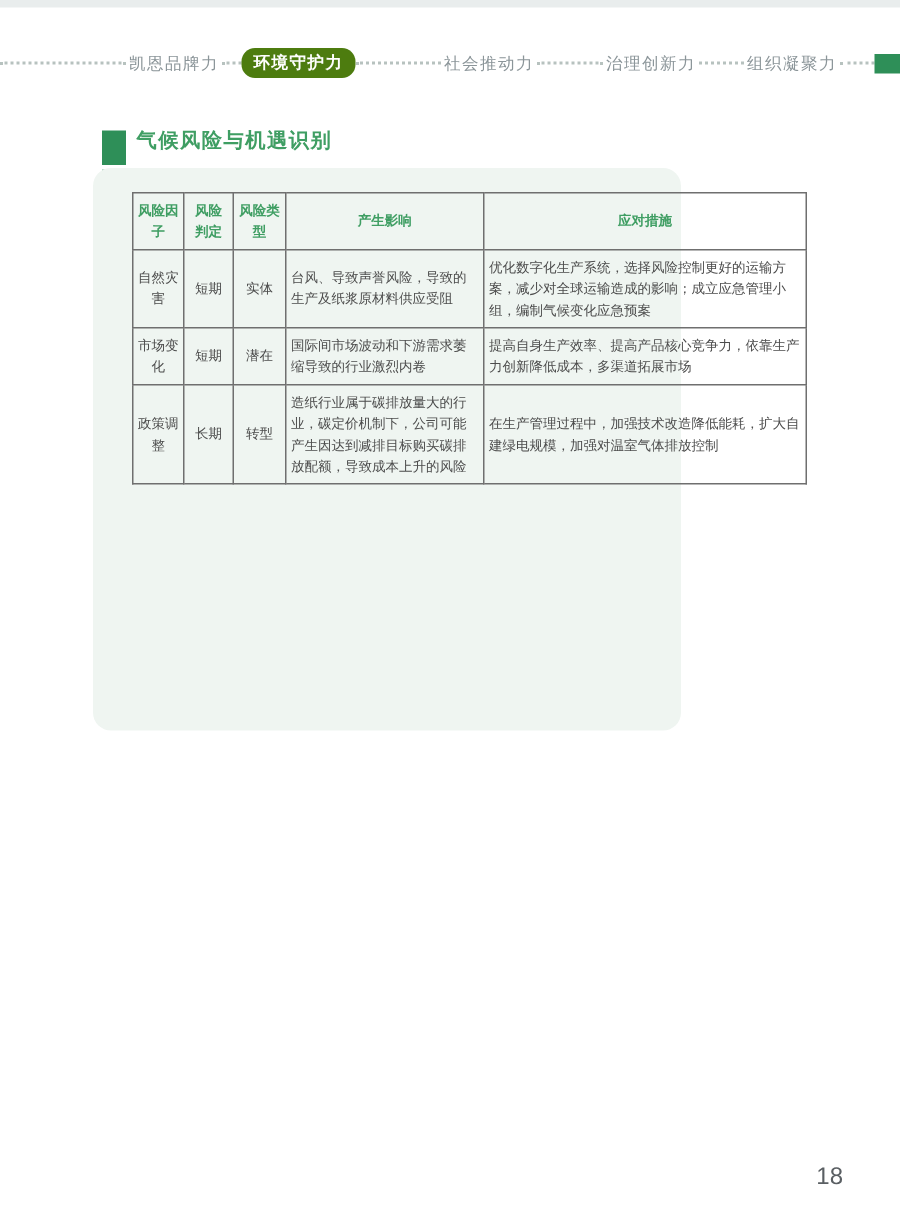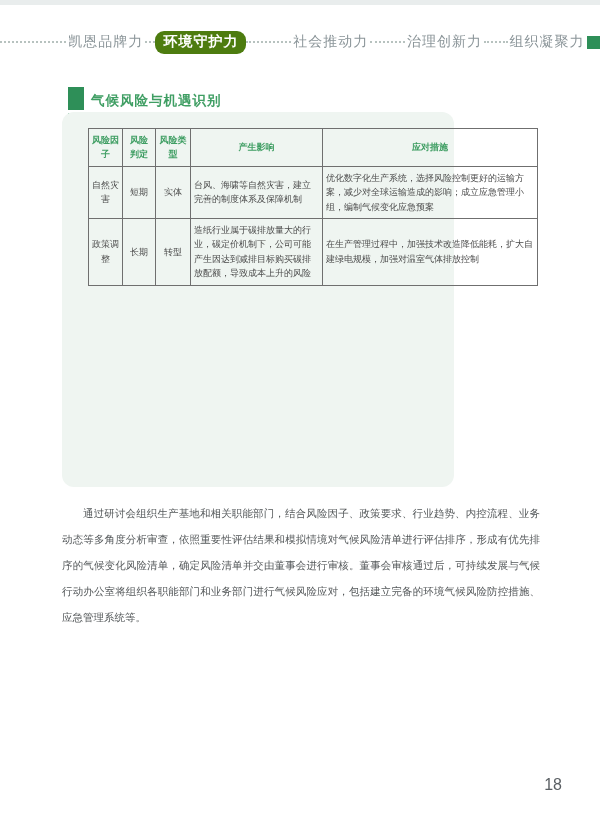--- a/index.html
+++ b/index.html
@@ -25,41 +25,41 @@
     border-top: 2px dotted #b7c2bf;
     height: 0;
   }
   .dotseg.s0 { width: 84px; }
   .dotseg.s1 { width: 13px; }
   .dotseg.s2 { width: 57px; }
   .dotseg.s3 { width: 44px; }
   .dotseg.s4 { width: 30px; }
   .dotseg.s5 { flex: 1; }
   .nav-label {
-    font-size: 14px;
+    font-size: 11px;
     color: #8b9599;
     letter-spacing: 1px;
     white-space: nowrap;
     padding: 0 2px;
   }
   .nav-label.active {
     background: #4d7c0f;
     color: #ffffff;
     border-radius: 9px;
     padding: 2px 8px 3px 8px;
     font-weight: bold;
   }
   .nav-endcap {
     width: 17px; height: 13px;
     background: #2e8f58;
   }
   
   .section-header {
     position: absolute; top: 87px; left: 68px;
-    display: flex; align-items: flex-end;
+    display: flex; 
     border-bottom: 1px solid #79bd98;
     padding-bottom: 3px; padding-right: 20px;
   }
   .section-square {
     width: 16px; height: 23px;
     background: #2e8f58;
     margin-right: 7px;
   }
   .section-title {
     font-size: 13.5px;
@@ -165,31 +165,37 @@
         <th>风险类型</th>
         <th>产生影响</th>
         <th>应对措施</th>
       </tr>
     </thead>
     <tbody>
       <tr>
         <td class="center">自然灾害</td>
         <td class="center">短期</td>
         <td class="center">实体</td>
-        <td class="text">台风、海啸等自然灾害，建立完善的制度体系及保障机制</td>
+        <td class="text">台风、导致声誉风险，导致的生产及纸浆原材料供应受阻</td>
         <td class="text">优化数字化生产系统，选择风险控制更好的运输方案，减少对全球运输造成的影响；成立应急管理小组，编制气候变化应急预案</td>
+      </tr>
+      <tr>
+        <td class="center">市场变化</td>
+        <td class="center">短期</td>
+        <td class="center">潜在</td>
+        <td class="text">国际间市场波动和下游需求萎缩导致的行业激烈内卷</td>
+        <td class="text">提高自身生产效率、提高产品核心竞争力，依靠生产力创新降低成本，多渠道拓展市场</td>
       </tr>
       <tr>
         <td class="center">政策调整</td>
         <td class="center">长期</td>
         <td class="center">转型</td>
         <td class="text">造纸行业属于碳排放量大的行业，碳定价机制下，公司可能产生因达到减排目标购买碳排放配额，导致成本上升的风险</td>
         <td class="text">在生产管理过程中，加强技术改造降低能耗，扩大自建绿电规模，加强对温室气体排放控制</td>
       </tr>
     </tbody>
   </table>
 </div>
 
 <div class="body-text">
-  <p>通过研讨会组织生产基地和相关职能部门，结合风险因子、政策要求、行业趋势、内控流程、业务动态等多角度分析审查，依照重要性评估结果和模拟情境对气候风险清单进行评估排序，形成有优先排序的气候变化风险清单，确定风险清单并交由董事会进行审核。董事会审核通过后，可持续发展与气候行动办公室将组织各职能部门和业务部门进行气候风险应对，包括建立完备的环境气候风险防控措施、应急管理系统等。</p>
 </div>
 
 <div class="page-number">18</div>
 
 </body></html>

